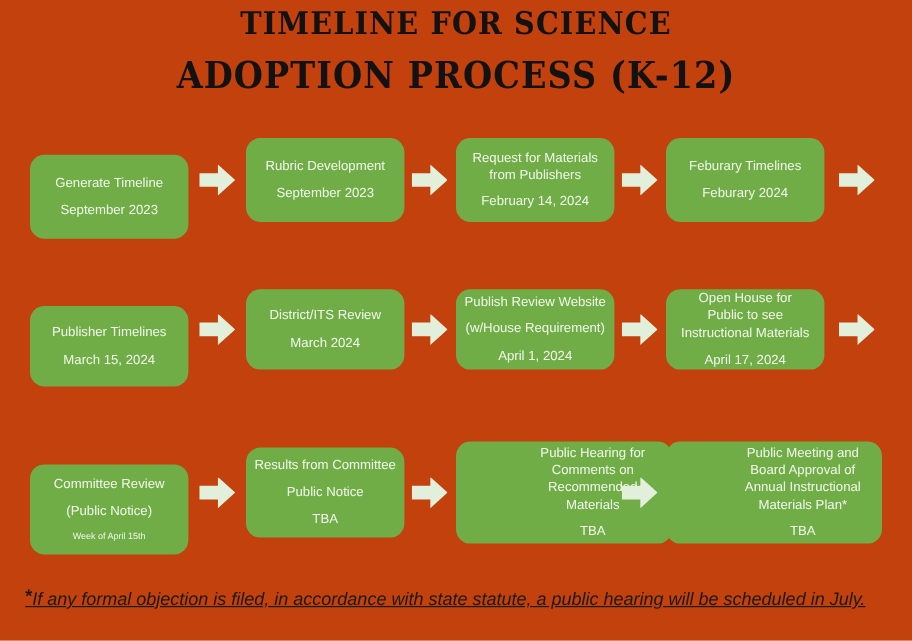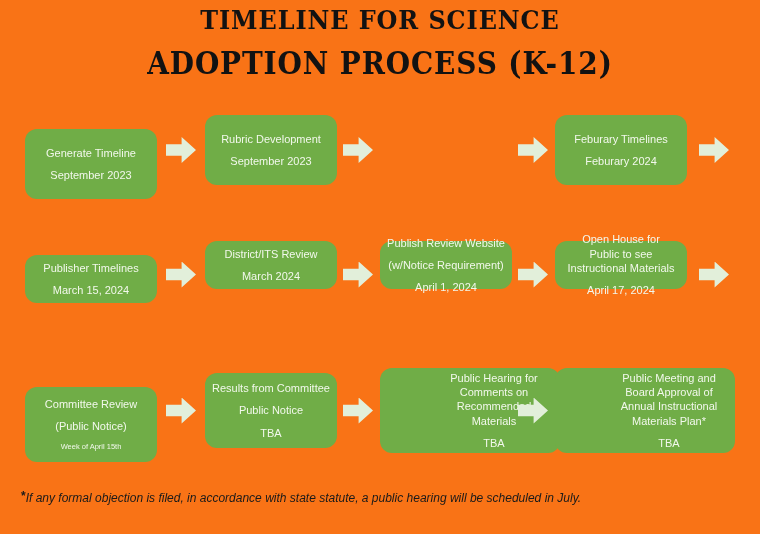--- a/index.html
+++ b/index.html
@@ -1,46 +1,46 @@
 <!DOCTYPE html>
 <html><head>
 <meta charset="utf-8">
 <style>
   html,body{margin:0;padding:0;background:#ffffff;}
-  .canvas{position:relative;width:760px;height:534px;background:#f97316;overflow:hidden;
+  .canvas{position:relative;width:760px;height:534px;background:#c2410c;overflow:hidden;
           font-family:"Liberation Sans",sans-serif;}
   
   .title{position:absolute;top:4px;left:0;width:100%;text-align:center;color:#121212;
          font-family:"DejaVu Serif","Liberation Serif",serif;font-weight:bold;}
   .title-line1{font-size:26px;line-height:1.25;letter-spacing:1px;transform:scaleX(0.92);transform-origin:center;}
   .title-line2{font-size:31px;line-height:1.2;letter-spacing:1px;margin-top:8px;transform:scaleX(0.9);transform-origin:center;}
   
   .row{position:absolute;left:0;width:760px;}
   .row1{top:115px;height:70px;}
   .row2{top:241px;height:67px;}
   .row3{top:368px;height:85px;}
   
   .box{position:absolute;width:132px;background:#70AD47;border-radius:12px;color:#F2F8EC;
        display:flex;flex-direction:column;justify-content:center;align-items:center;
        text-align:center;font-size:11px;line-height:1.3;}
   .row1 .box{top:0;height:70px;}
-  .row2 .box{top:0;height:48px;}
+  .row2 .box{top:0;height:67px;}
   .row3 .box{top:5px;height:75px;}
   .row3 .tall{top:0;height:85px;padding-left:48px;}
   .c1{left:25px;margin-top:14px;} .c2{left:205px;} .c3{left:380px;} .c4{left:555px;}
   .box p{margin:4px 4px;padding:0;}
   .box .narrow{margin-left:11px;margin-right:11px;}
   .box .wide{margin-left:2px;margin-right:2px;}
   .box .tiny{font-size:7.5px;margin-top:5px;}
   
   .arrow{position:absolute;top:50%;margin-top:-13px;width:30px;height:26px;background:#E2EFDA;
          clip-path:polygon(0 28%,52% 28%,52% 0,100% 50%,52% 100%,52% 72%,0 72%);}
   .a1{left:166px;} .a2{left:343px;} .a3{left:518px;} .a4{left:699px;}
   
-  .footnote{position:absolute;left:21px;top:489px;font-size:12px;color:#1a1a1a;}
+  .footnote{position:absolute;left:21px;top:489px;font-size:15px;color:#1a1a1a;text-decoration:underline;}
   .fn-star{font-weight:bold;font-style:normal;vertical-align:2px;}
   .fn-text{font-style:italic;}
 </style>
 </head>
 <body>
 
 <div class="canvas">
 
   <div class="title">
     <div class="title-line1">TIMELINE FOR SCIENCE</div>
@@ -51,20 +51,24 @@
     <div class="box c1">
       <p>Generate Timeline</p>
       <p>September  2023</p>
     </div>
     <div class="arrow a1"></div>
     <div class="box c2">
       <p>Rubric Development</p>
       <p>September  2023</p>
     </div>
     <div class="arrow a2"></div>
+    <div class="box c3">
+      <p>Request for Materials from Publishers</p>
+      <p>February  14, 2024</p>
+    </div>
     <div class="arrow a3"></div>
     <div class="box c4">
       <p>Feburary Timelines</p>
       <p>Feburary 2024</p>
     </div>
     <div class="arrow a4"></div>
   </div>
 
   <div class="row row2">
     <div class="box c1">
@@ -72,21 +76,21 @@
       <p>March 15, 2024</p>
     </div>
     <div class="arrow a1"></div>
     <div class="box c2">
       <p>District/ITS Review</p>
       <p>March 2024</p>
     </div>
     <div class="arrow a2"></div>
     <div class="box c3">
       <p class="wide">Publish Review Website</p>
-      <p class="wide">(w/Notice  Requirement)</p>
+      <p class="wide">(w/House  Requirement)</p>
       <p>April 1, 2024</p>
     </div>
     <div class="arrow a3"></div>
     <div class="box c4">
       <p class="narrow">Open House for Public to see Instructional Materials</p>
       <p>April 17, 2024</p>
     </div>
     <div class="arrow a4"></div>
   </div>
 

